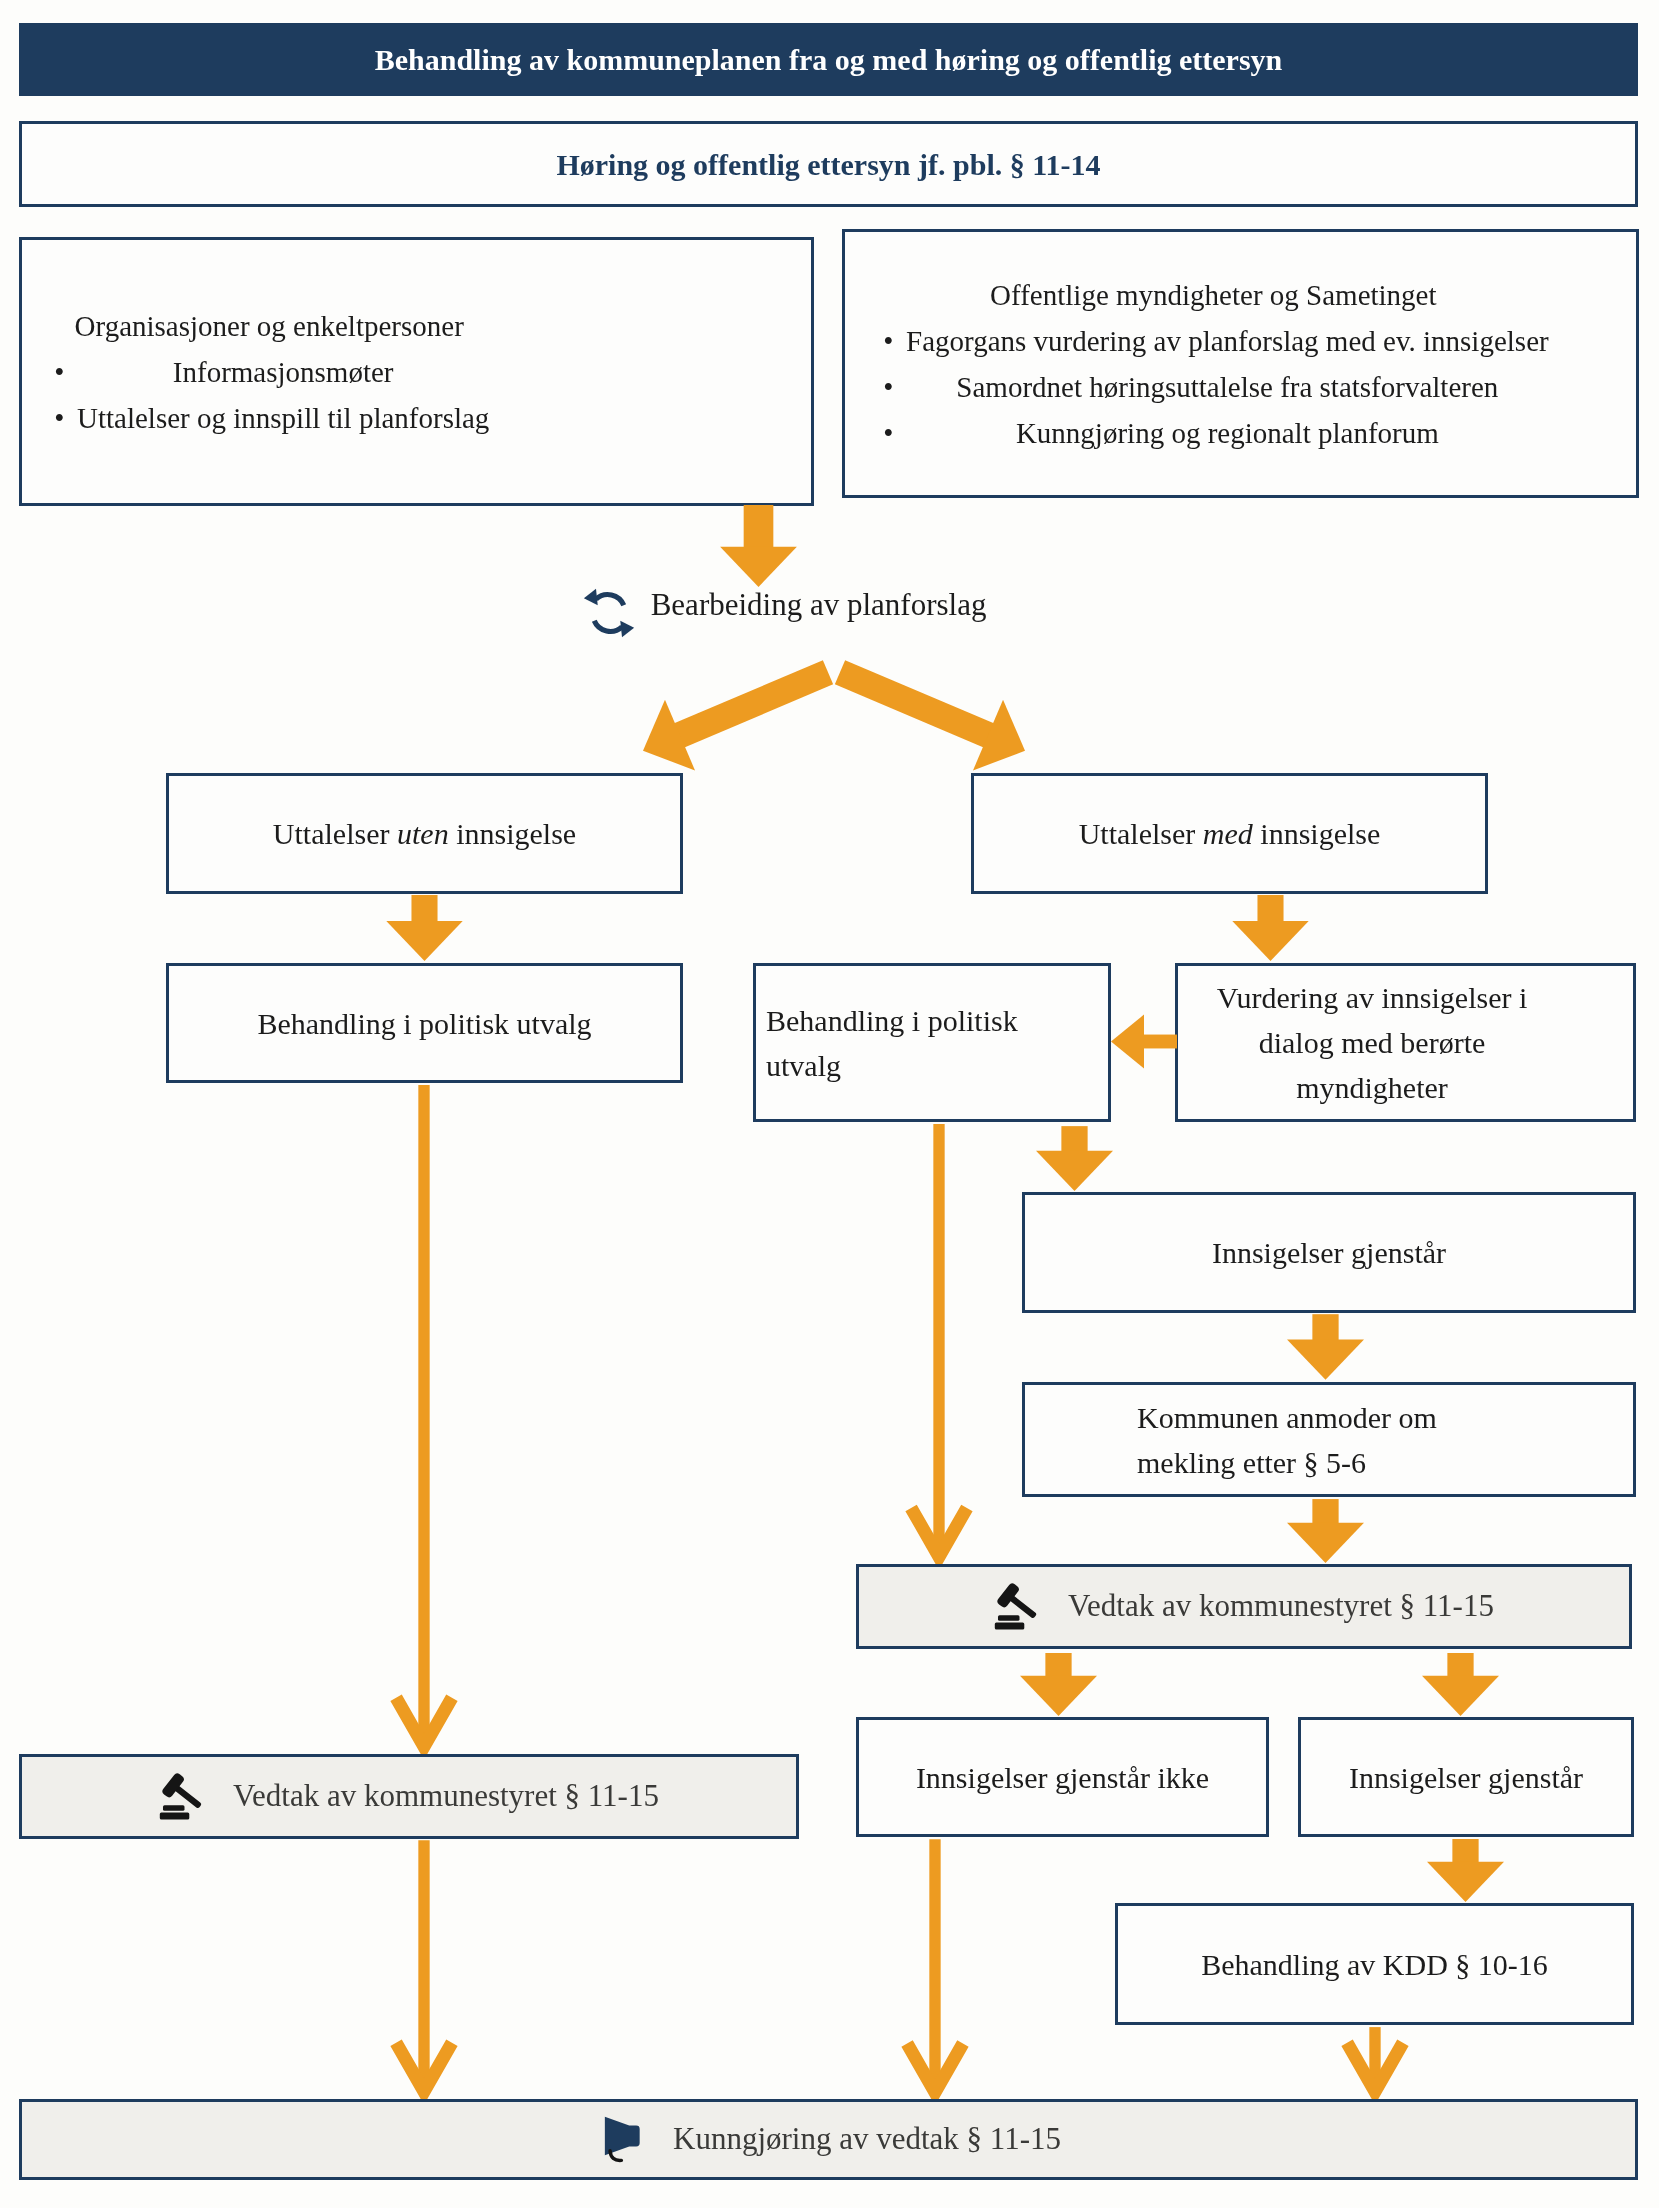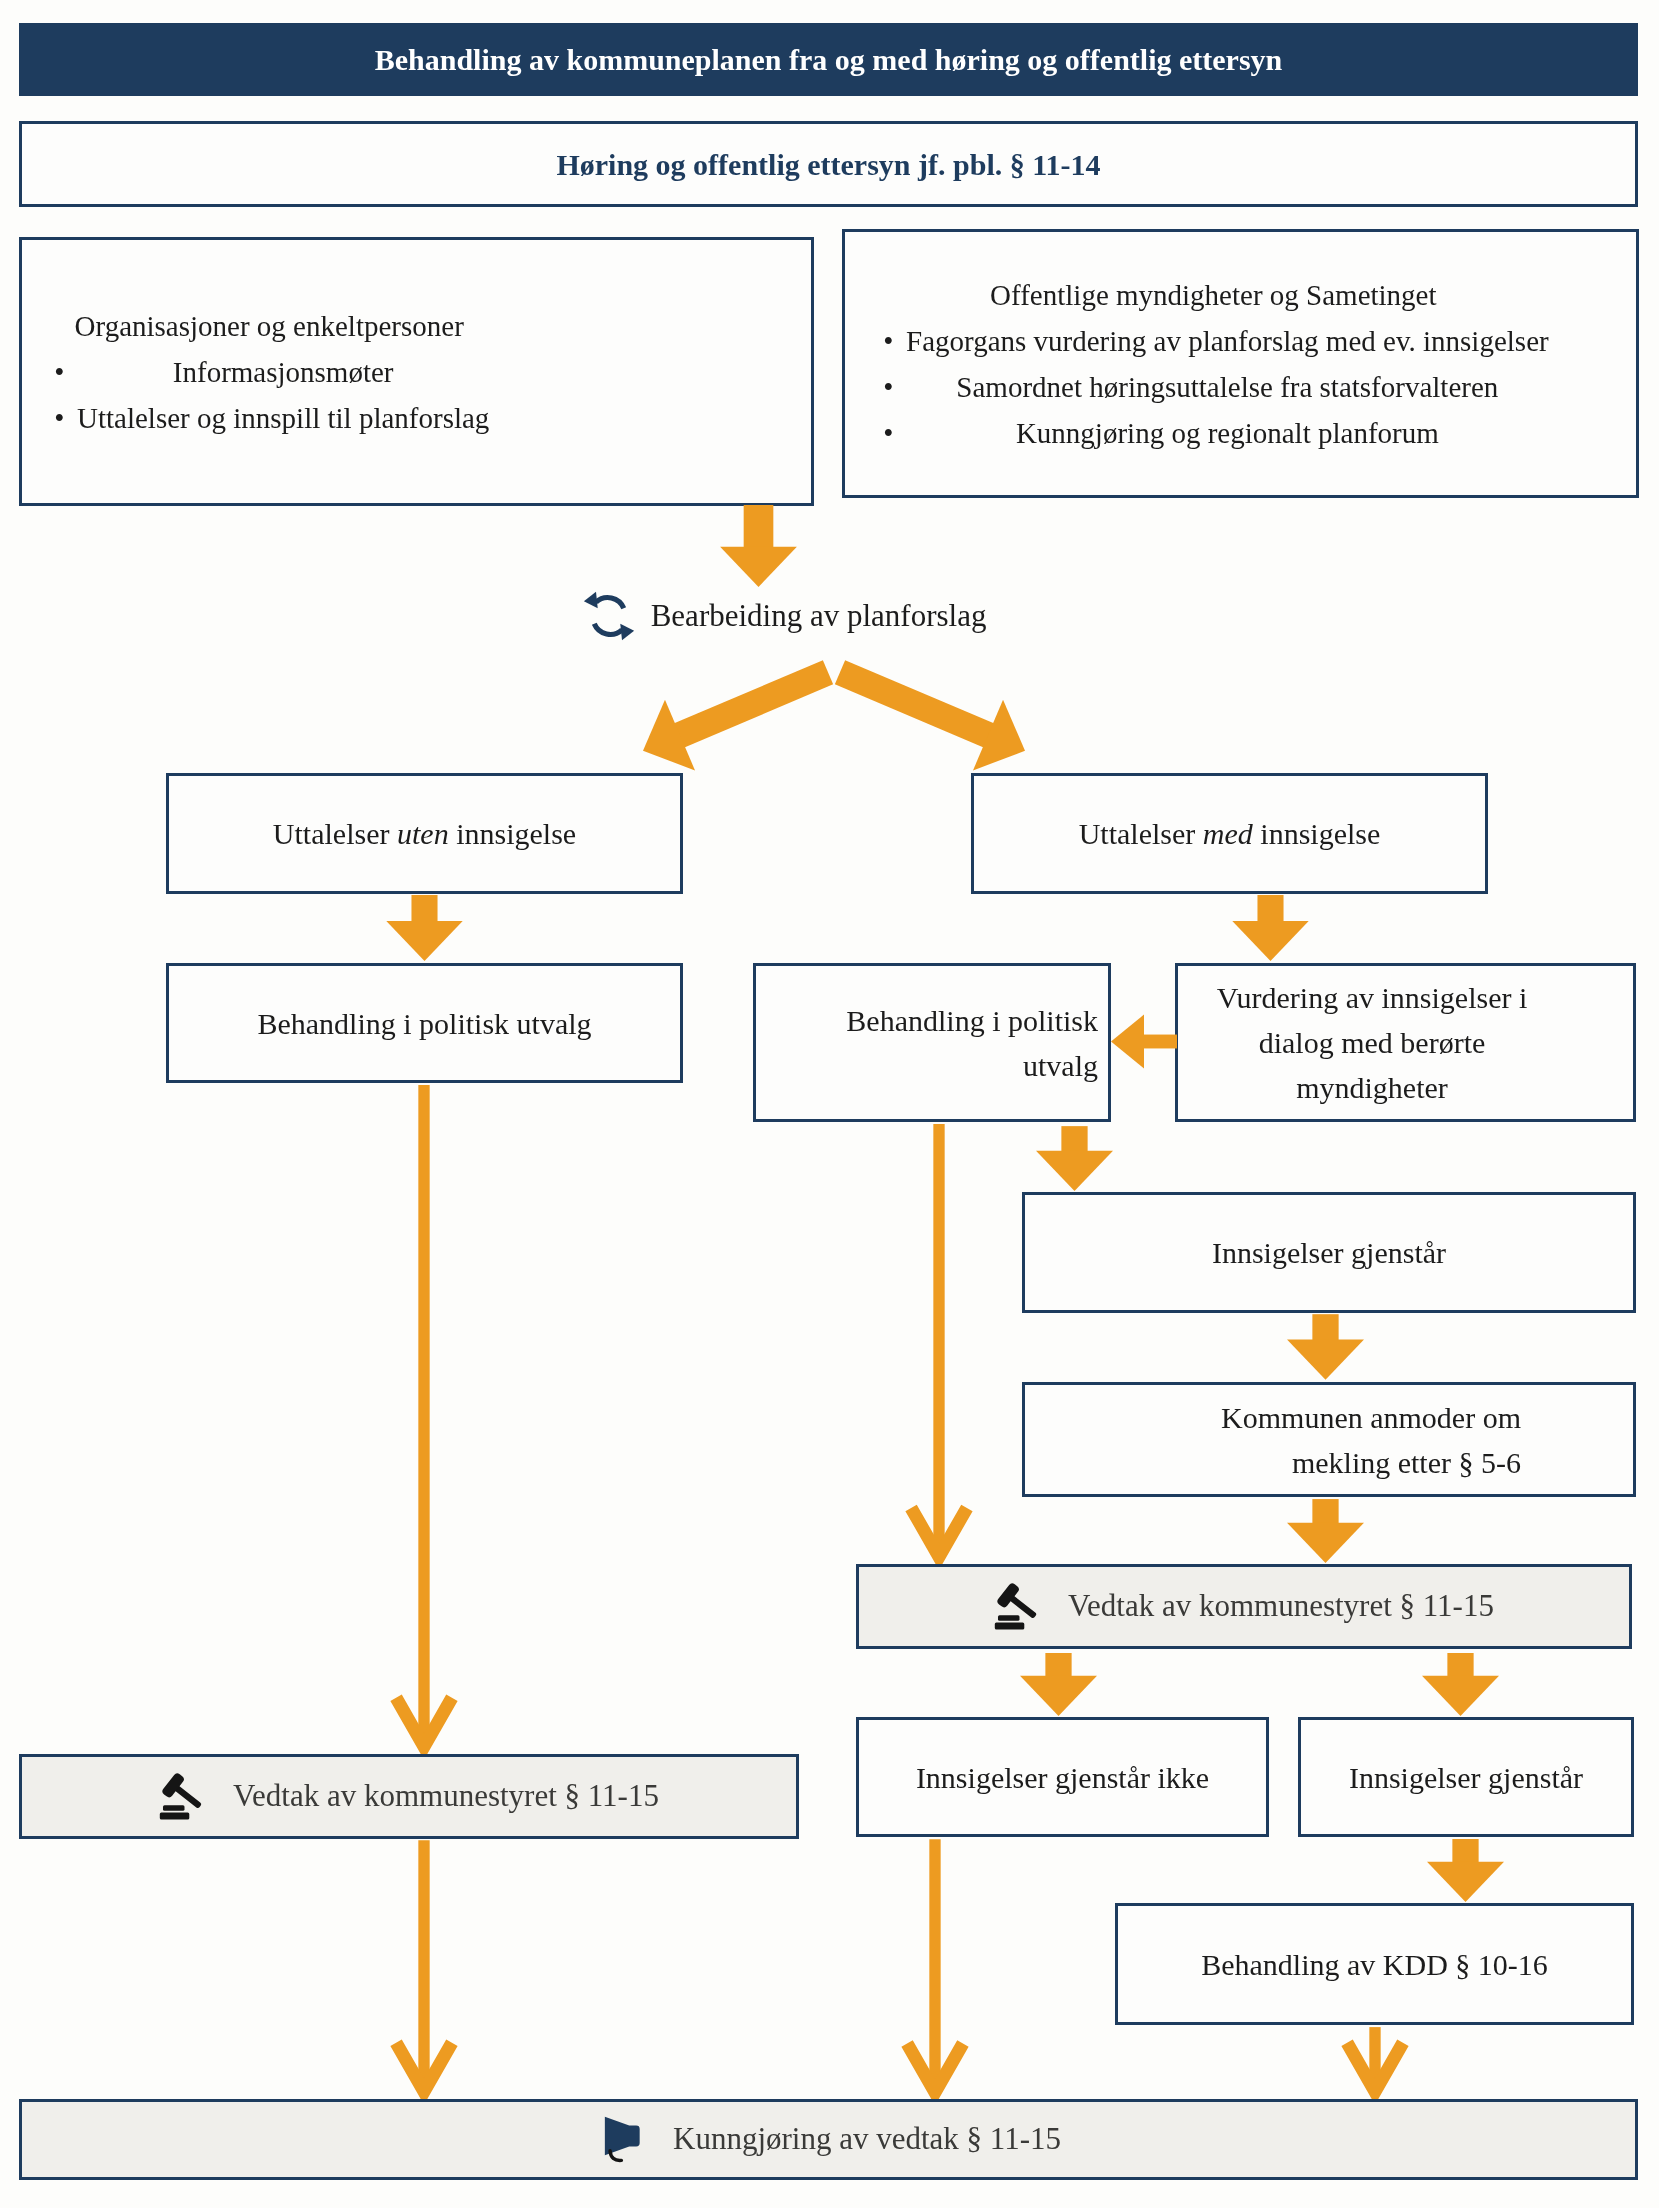--- a/index.html
+++ b/index.html
@@ -1,32 +1,32 @@
 <!DOCTYPE html>
 <html style="font-size:14px"><head>
 <meta charset="utf-8">
 <style>
   html,body{margin:0;padding:0;background:#ffffff;}
   #canvas{position:relative;width:1659px;height:2208px;background:#fdfdfb;overflow:hidden;
           font-family:Liberation Serif, serif;color:#1c1c1c;}
   .box{position:absolute;box-sizing:border-box;background:#fdfdfc;border:3.5px solid #1e3c5e;
-       display:flex;align-items:center;justify-content:center;text-align:right;
+       display:flex;align-items:center;justify-content:center;text-align:left;
        font-size:30px;line-height:1.5;padding:5.2px 8.7px;}
   .gray{background:#f0efeb;}
   .left-align{justify-content:flex-start;text-align:center;}
   .header{position:absolute;box-sizing:border-box;background:#1e3c5e;color:#ffffff;
           display:flex;align-items:center;justify-content:center;
           font-size:30px;font-weight:bold;}
   .titlebox{font-weight:bold;color:#1e3c5e;}
   .bullets{list-style:none;margin:0;padding:0;font-size:29px;line-height:46px;}
   .bullets li{position:relative;padding-left:28px;}
   .bullets li::before{content:"\2022";position:absolute;left:5.2px;}
   .boxtitle{font-size:29px;line-height:46px;}
   .arr{position:absolute;}
-  .flexrow{position:absolute;display:flex;align-items:center;}
+  .flexrow{position:absolute;display:flex;align-items:flex-start;}
   .iconlabel{font-size:31px;color:#3a3a38;}
   .bearb-label{font-size:31px;color:#1c1c1c;}
   svg{display:block;overflow:visible;}
   .it{font-style:italic;}
 </style>
 </head>
 <body>
 
 <div id="canvas">
 

